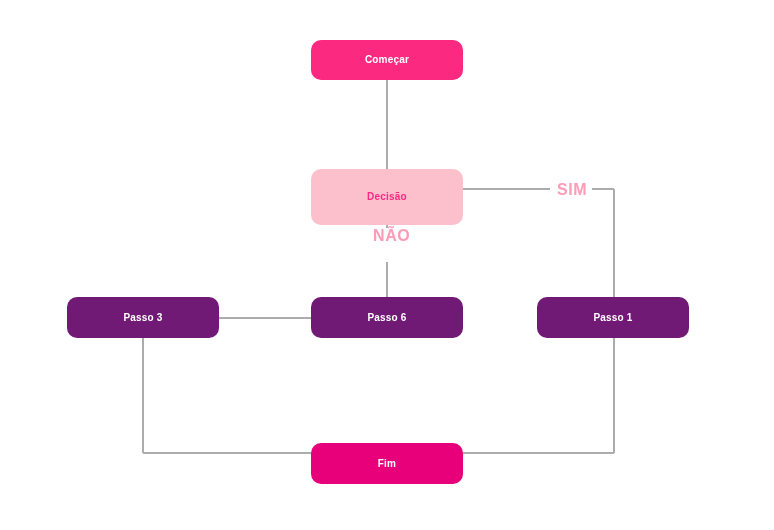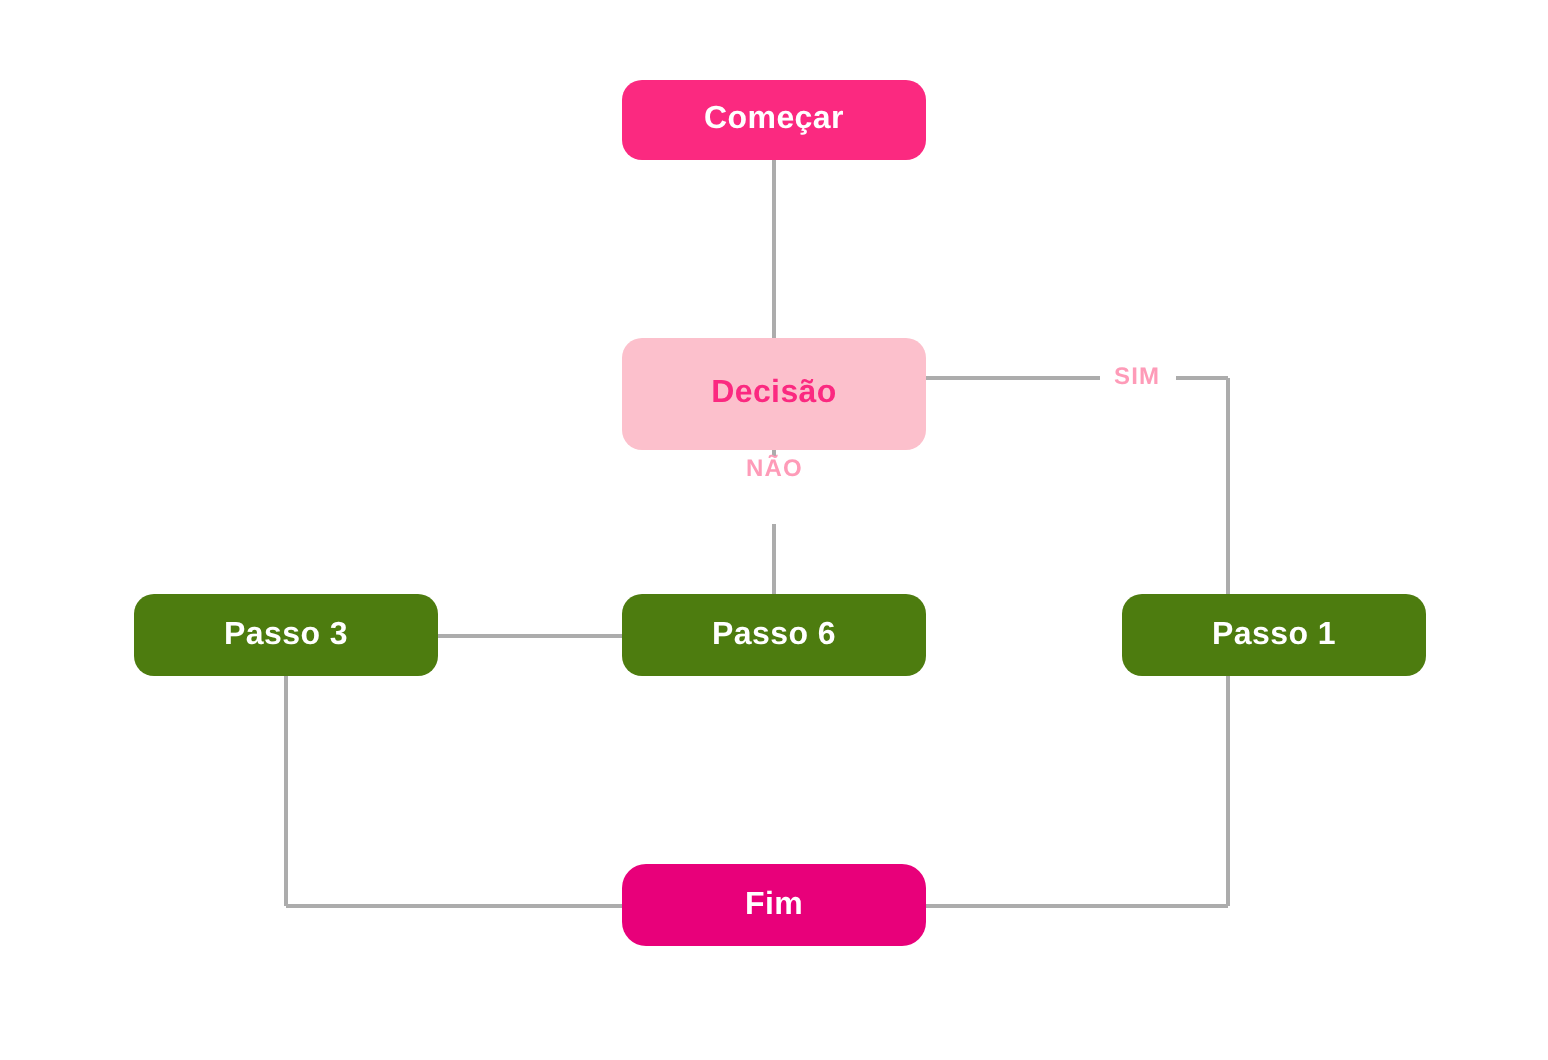--- a/index.html
+++ b/index.html
@@ -24,21 +24,21 @@
     width: 774px;
     height: 530px;
   }
   .node {
     position: absolute;
     box-sizing: border-box;
     display: flex;
     align-items: center;
     justify-content: center;
     border-radius: 10px;
-    font-size: 16px;
+    font-size: 10px;
     font-weight: bold;
     letter-spacing: 0.2px;
     line-height: 1;
     user-select: none;
   }
   .node-start {
     left: 311px;
     top: 40px;
     width: 152px;
     height: 40px;
@@ -50,38 +50,37 @@
     top: 169px;
     width: 152px;
     height: 56px;
     background: #fcc0cc;
     color: #fb2980;
   }
   .node-step {
     top: 297px;
     width: 152px;
     height: 41px;
-    background: #4d7c0f;
+    background: #701a75;
     color: #ffffff;
   }
   .node-step-3 { left: 67px; }
   .node-step-2 { left: 311px; }
-  .node-step-1 { left: 537px; width: 152px; margin-left: 24px; }
+  .node-step-1 { left: 537px; width: 152px; }
   .node-end {
     left: 311px;
-    top: 432px;
+    top: 443px;
     width: 152px;
     height: 41px;
     background: #e8007a;
     color: #ffffff;
-    border-radius: 12px;
   }
   .edge-label {
     position: absolute;
-    font-size: 12px;
+    font-size: 16px;
     font-weight: bold;
     letter-spacing: 0.6px;
     color: #fe9bb8;
     background: #ffffff;
     padding: 0 5px;
     line-height: 1;
     user-select: none;
   }
   .edge-label-sim {
     left: 552px;

